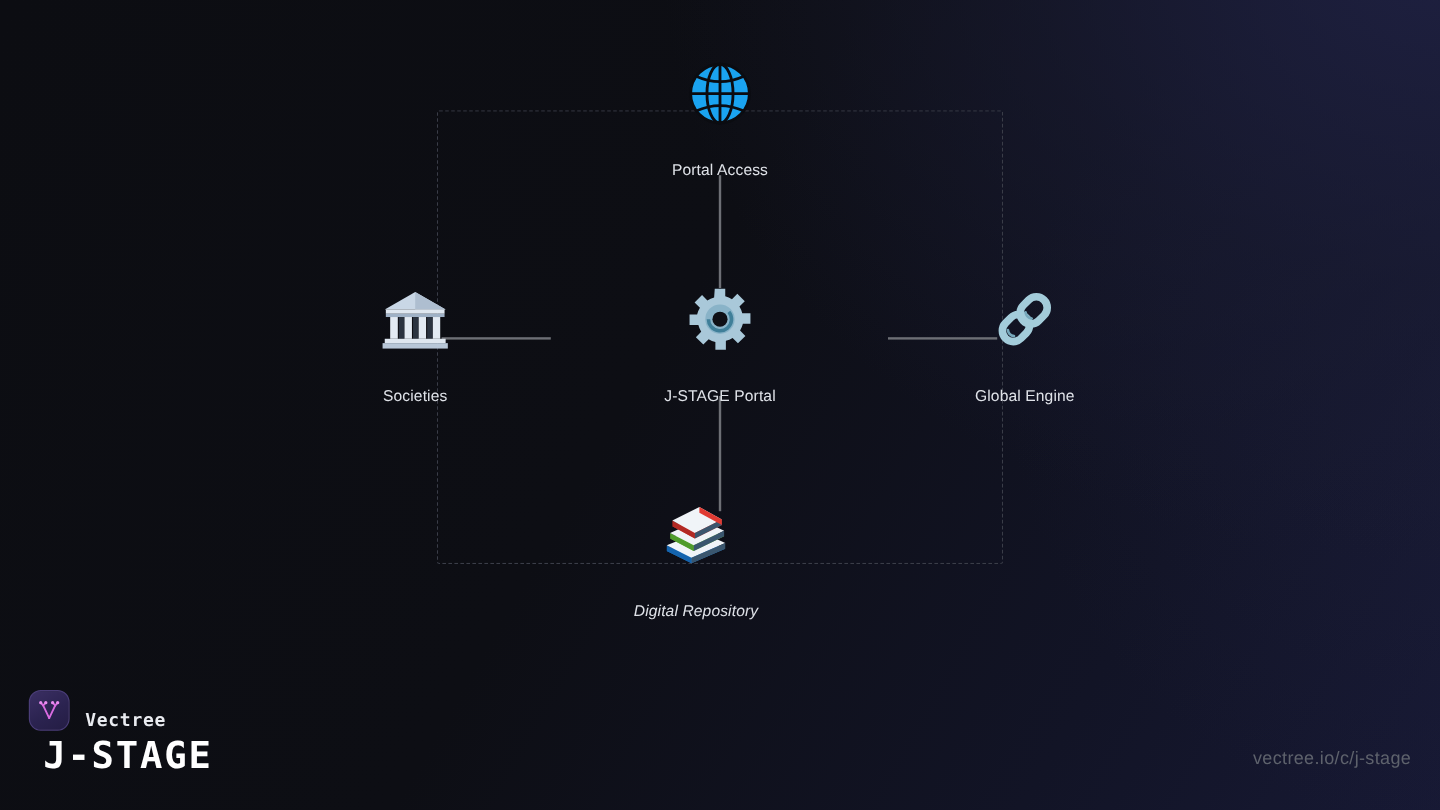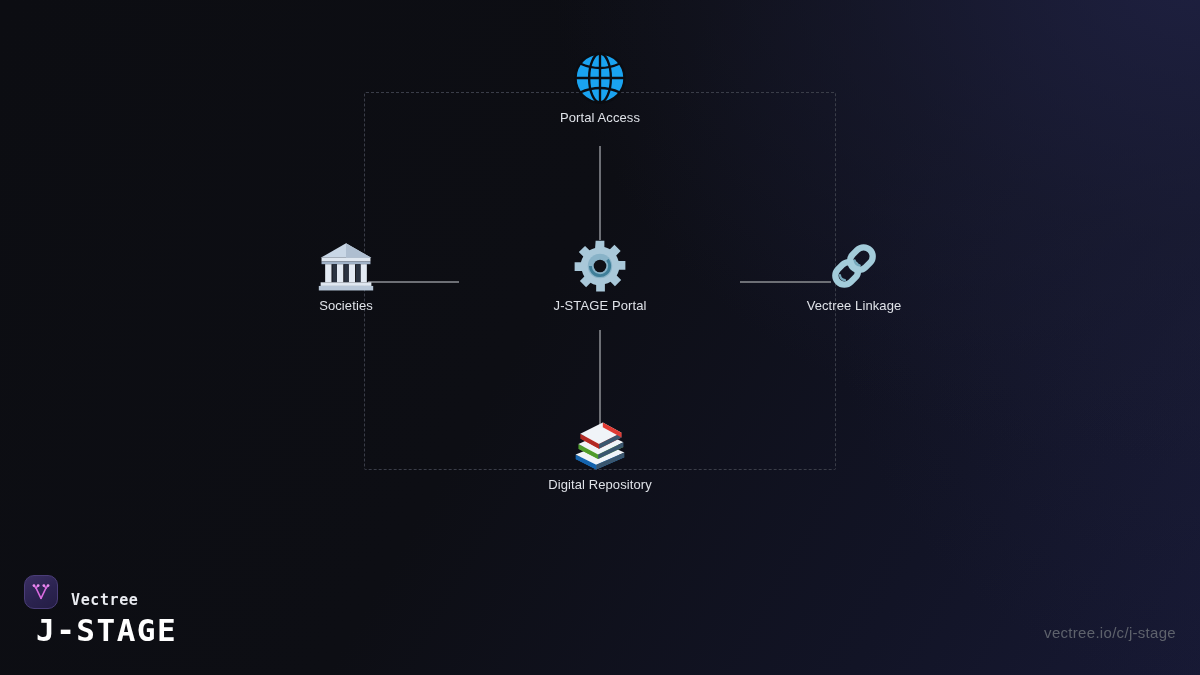--- a/index.html
+++ b/index.html
@@ -40,31 +40,31 @@
     position:absolute;
     display:flex; flex-direction:column;
     align-items:center;
     width:180px;
   }
   .node-icon {
     width:64px; height:64px;
     display:flex; align-items:center; justify-content:center;
   }
   .node-label {
-    margin-top:0;
+    margin-top:24px;
     font-size:13px;
     color:#dfe2e8;
     white-space:nowrap;
     letter-spacing:0.1px;
   }
   #node-portal   { left:510px; top:46px;  }
   #node-engine   { left:510px; top:234px; }
   #node-societies{ left:256px; top:234px;justify-content:flex-end; }
   #node-linkage  { left:764px; top:234px; }
-  #node-repo     { left:510px; top:413px; }
+  #node-repo     { left:490px; top:413px;font-style:italic; }
 
   
   .brand {
     position:absolute;
     left:24px; top:575px;
     display:flex; align-items:center; gap:13px;
   }
   .brand-mark {
     width:34px; height:34px;
     border-radius:10px;
@@ -168,21 +168,21 @@
         <g transform="rotate(-45 32 32)" fill="none" stroke="#a3ccda" stroke-width="7" stroke-linecap="round">
           <rect x="7" y="22" width="27" height="20" rx="10"></rect>
           <rect x="30" y="22" width="27" height="20" rx="10"></rect>
         </g>
         <g transform="rotate(-45 32 32)" fill="none" stroke="#76a8bb" stroke-width="2.4" stroke-linecap="round">
           <path d="M14 28 q-3 4 0 8"></path>
           <path d="M37 28 q-3 4 0 8"></path>
         </g>
       </svg>
     </div>
-    <div class="node-label">Vectree Linkage</div>
+    <div class="node-label">Global Engine</div>
   </div>
 
   <div class="node" id="node-repo">
     <div class="node-icon">
       <svg width="60" height="60" viewBox="0 0 64 64">
 
         <polygon points="6,47 28,58 58,45 36,35" fill="#1e7fd6"></polygon>
         <polygon points="6,47 28,58 28,53 6,42" fill="#1463ad"></polygon>
         <polygon points="6,42 28,53 58,40 36,30" fill="#f0f4f8"></polygon>
         <polygon points="58,40 58,45 28,58 28,53" fill="#3a566e"></polygon>

